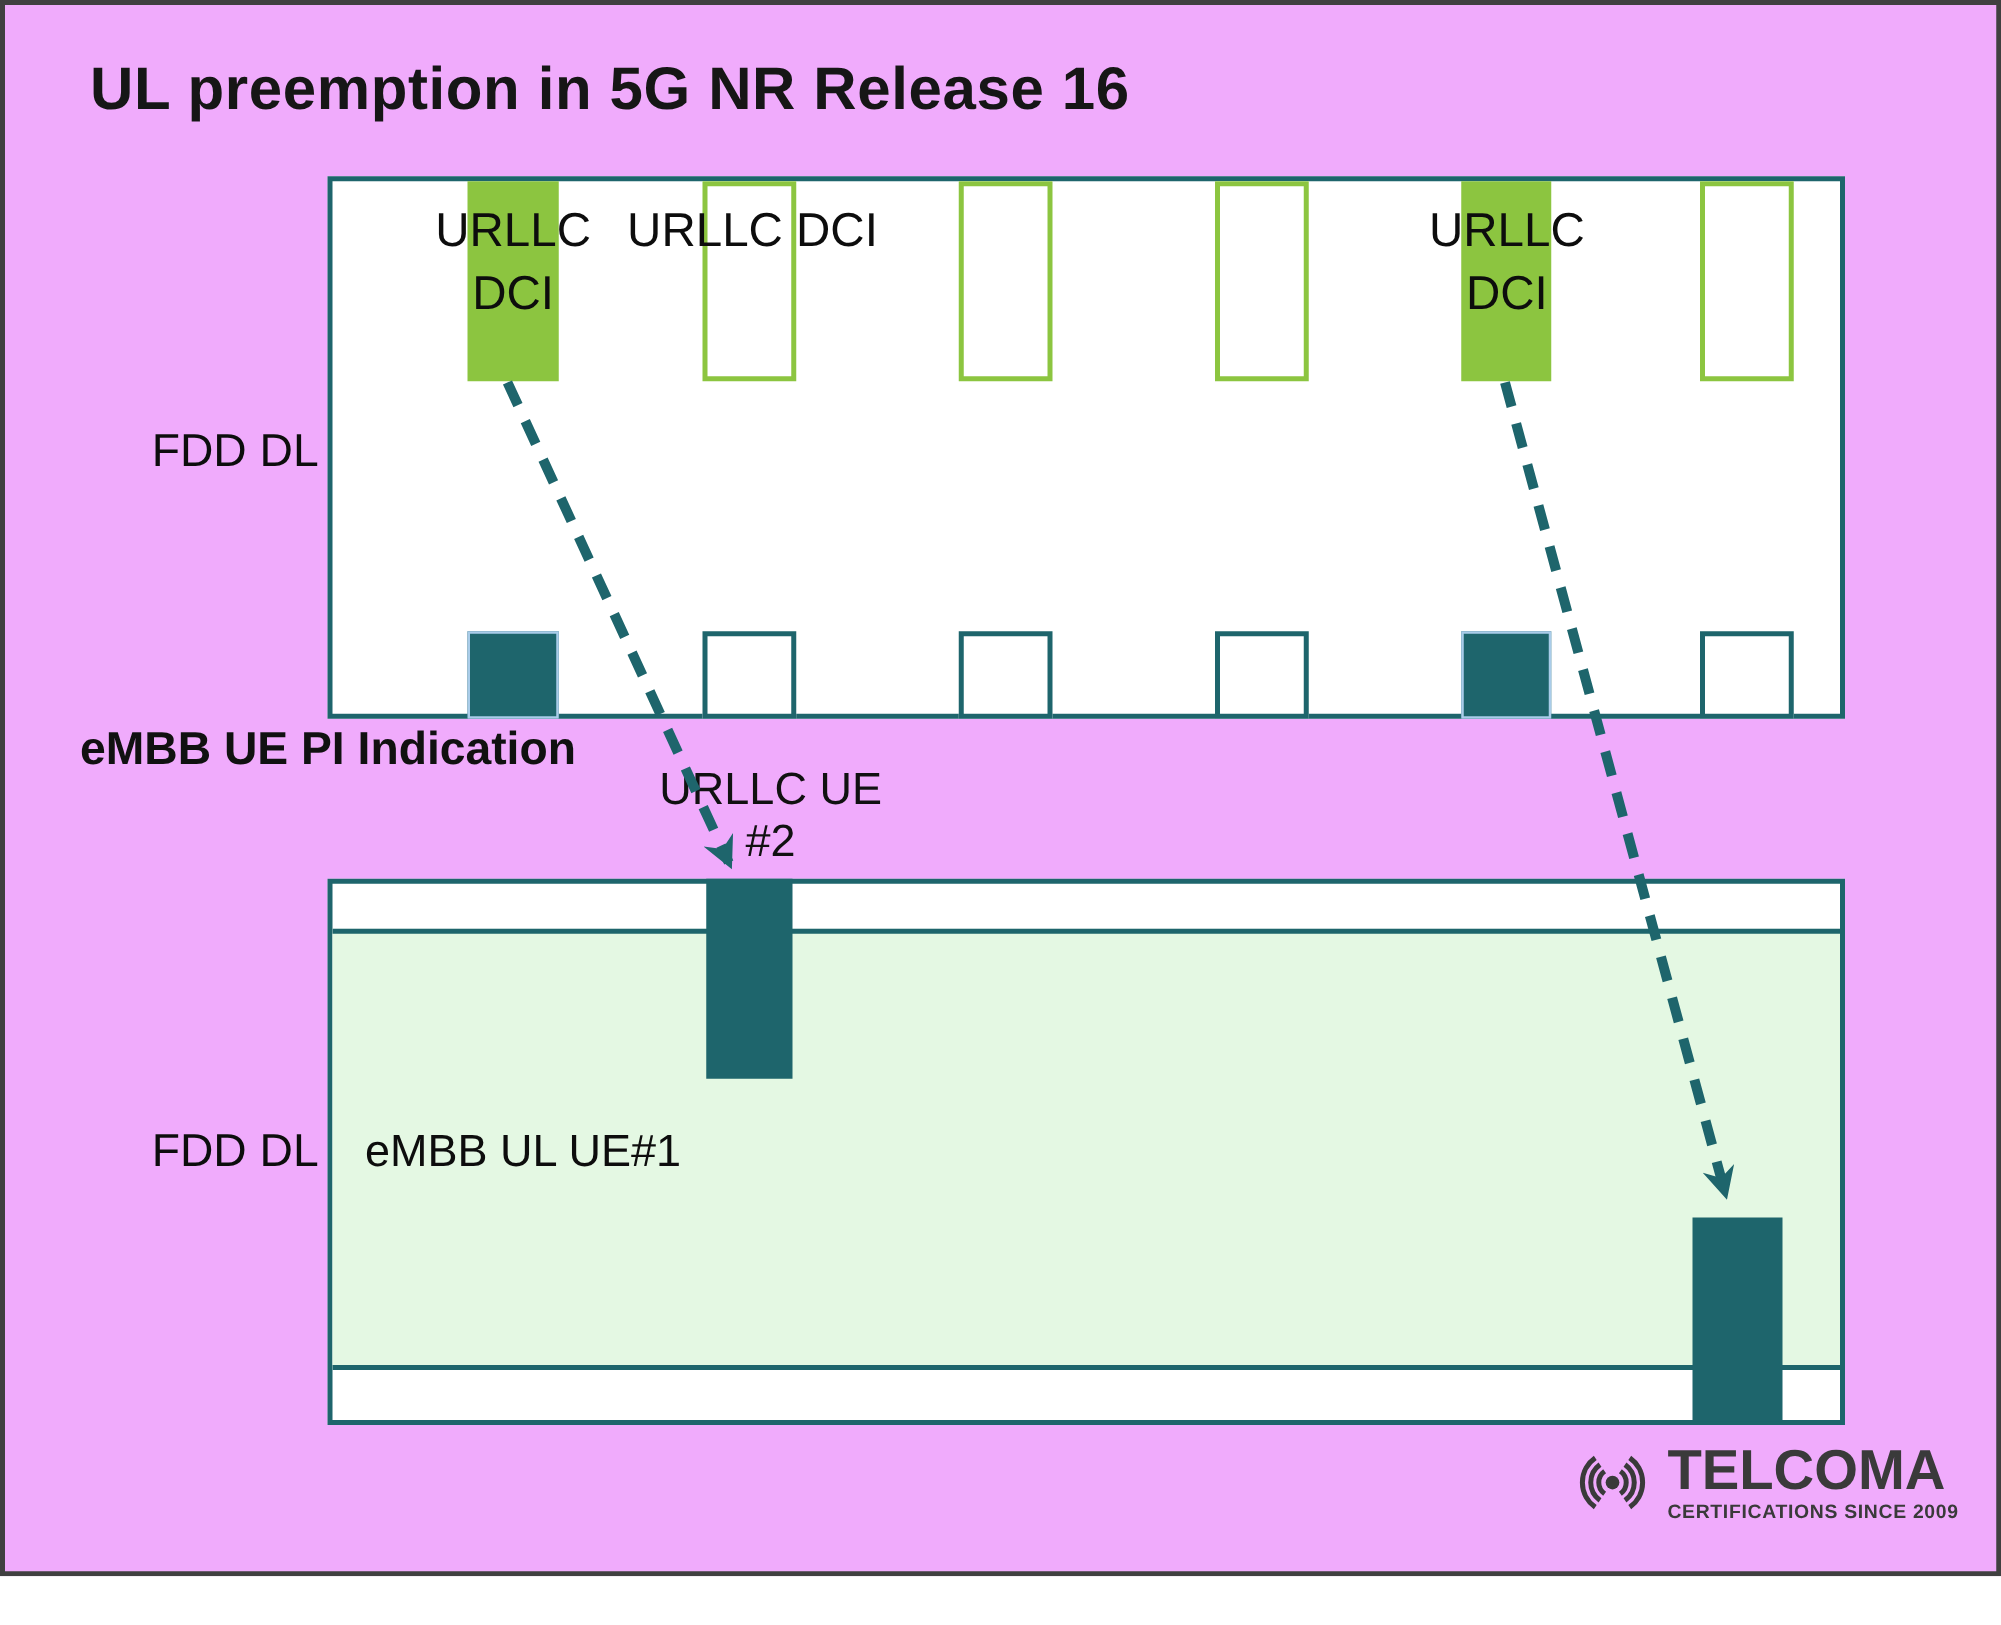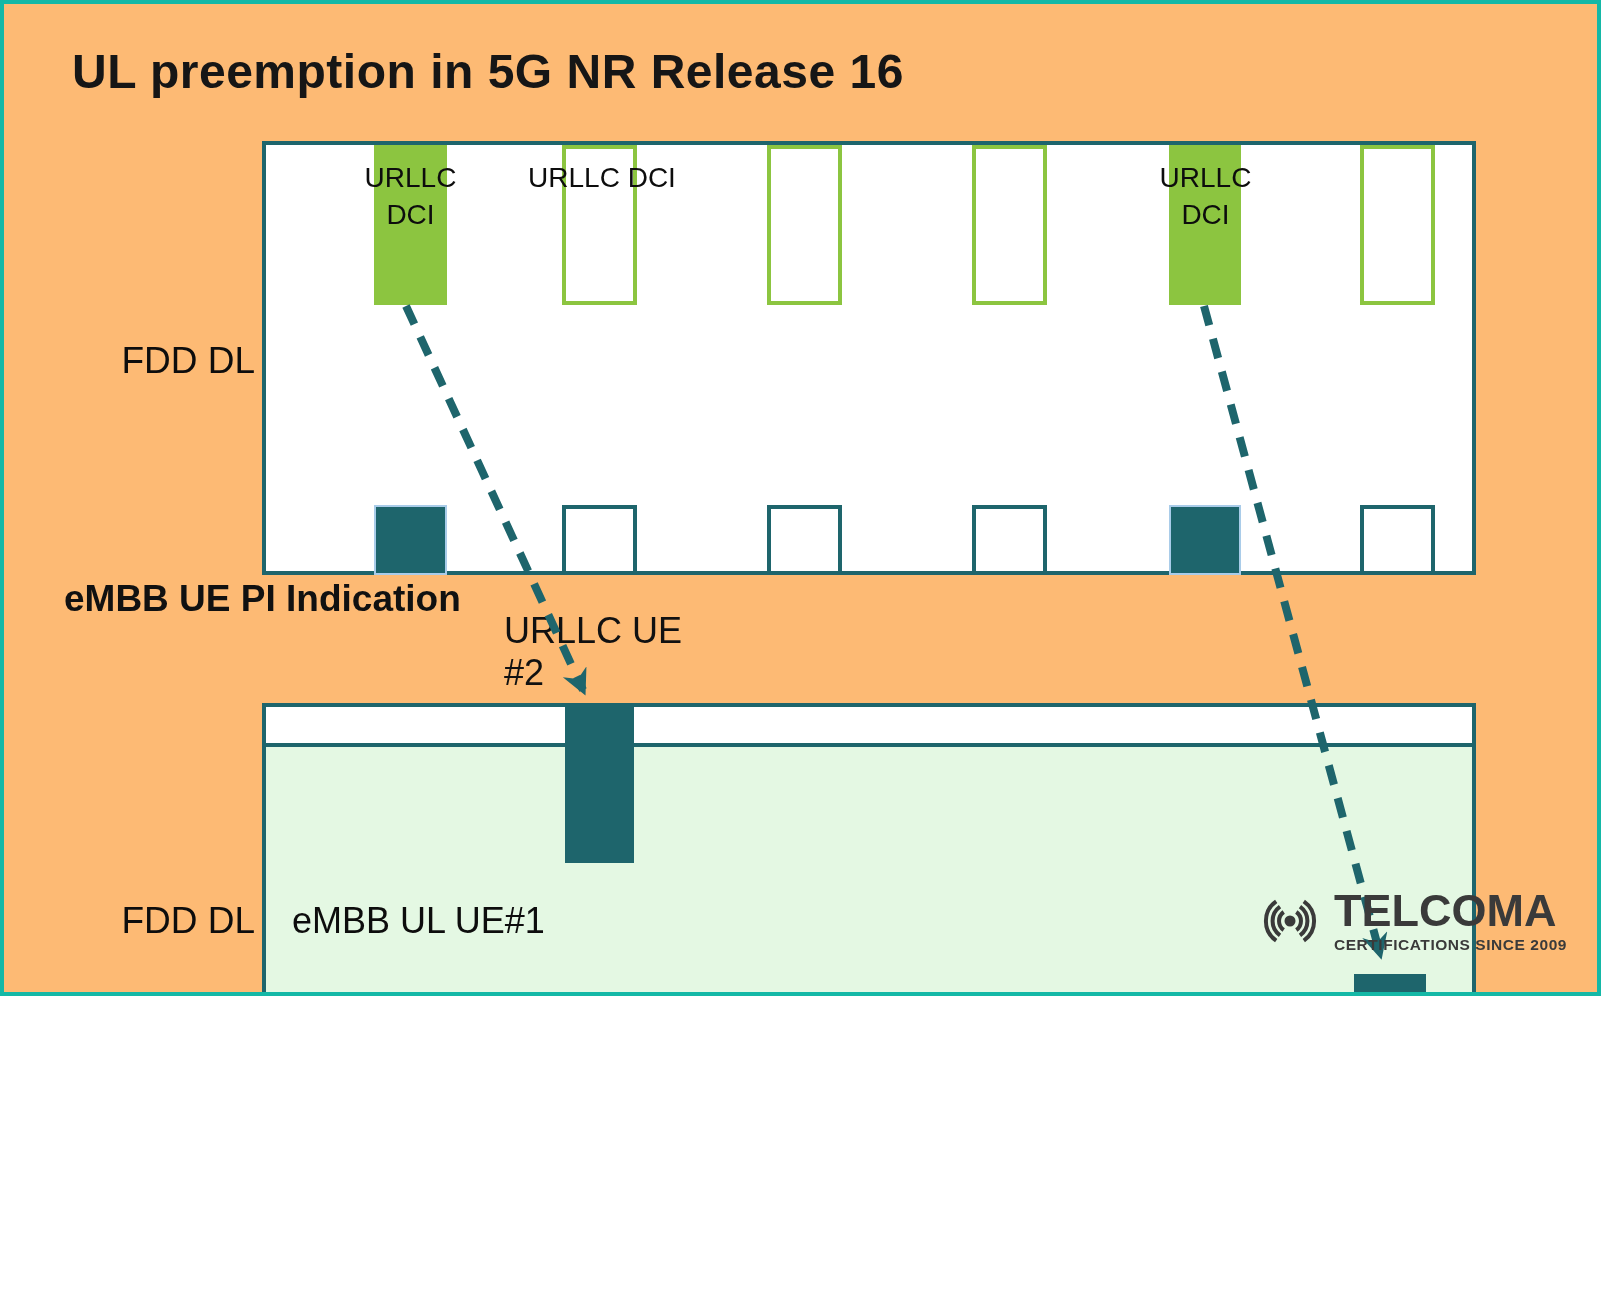--- a/index.html
+++ b/index.html
@@ -1,61 +1,61 @@
 <!DOCTYPE html>
 <html><head>
 <meta charset="utf-8">
 <style>
   html,body{margin:0;padding:0;background:#ffffff;}
   .canvas{
     position:relative;
-    width:1601px;height:996px;
+    width:1601px;height:1261px;
     box-sizing:border-box;
-    border:4px solid #14b8a6;
-    background:#fdba74;
+    border:4px solid #404040;
+    background:#f0abfc;
     font-family:"Liberation Sans", sans-serif;
     color:#111111;
     overflow:hidden;
   }
   .abs{position:absolute;box-sizing:border-box;}
   .title{
     left:68px;top:40px;width:1000px;
     font-size:48px;font-weight:600;letter-spacing:0.5px;color:#161616;
   }
   
   .top-box{left:258px;top:137px;width:1214px;height:434px;border:4px solid #1E656C;background:#fff;}
   .dci-block{top:141px;height:160px;background:#8CC540;}
   .dci-block.b1{left:370px;width:73px;}
   .dci-block.b2{left:1165px;width:72px;}
   .occasion-box{top:141px;height:160px;border:4px solid #8CC540;background:#fff;}
   .occasion-box.o1{left:558px;width:75px;}
   .occasion-box.o2{left:763px;width:75px;}
   .occasion-box.o3{left:968px;width:75px;}
   .occasion-box.o4{left:1356px;width:75px;}
   .inbox-label{
-    top:156px;font-size:28px;line-height:1.32;text-align:center;color:#0d0d0d;
+    top:156px;font-size:38px;line-height:1.32;text-align:center;color:#0d0d0d;
   }
   .inbox-label.l1{left:330px;width:153px;}
   .inbox-label.l2{left:470px;width:256px;text-align:center;}
   .inbox-label.l3{left:1125px;width:153px;}
   .row-label{font-size:37px;color:#0d0d0d;}
   .fdd-top{left:95px;top:336px;width:156px;text-align:right;}
   
   .pi-square{top:501px;height:70px;}
   .pi-square.filled{background:#1E656C;border:2px solid #A9CCE9;}
   .pi-square.outline{background:#fff;border:4px solid #1E656C;}
   .pi-square.s1{left:370px;width:73px;}
   .pi-square.s2{left:1165px;width:72px;}
   .pi-square.q1{left:558px;width:75px;}
   .pi-square.q2{left:763px;width:75px;}
   .pi-square.q3{left:968px;width:75px;}
   .pi-square.q4{left:1356px;width:75px;}
   
   .pi-indication{left:60px;top:574px;font-size:37px;font-weight:bold;}
-  .ue2-label{left:500px;top:606px;width:225px;font-size:36px;text-align:left;}
+  .ue2-label{left:500px;top:606px;width:225px;font-size:36px;text-align:center;}
   .ue3-label{left:1178px;top:604px;width:250px;font-size:36px;text-align:center;}
   
   .bottom-box{left:258px;top:699px;width:1214px;height:437px;border:4px solid #1E656C;background:#fff;}
   .green-area{left:262px;top:739px;width:1206px;height:353px;
     background:#E4F8E3;border-top:4px solid #1E656C;border-bottom:4px solid #1E656C;}
   .fdd-bottom{left:95px;top:896px;width:156px;text-align:right;}
   .embb-label{left:288px;top:896px;font-size:36px;}
   .ue-block{background:#1E656C;}
   .ue-block.u2{left:561px;top:699px;width:69px;height:160px;}
   .ue-block.u3{left:1350px;top:970px;width:72px;height:163px;}

